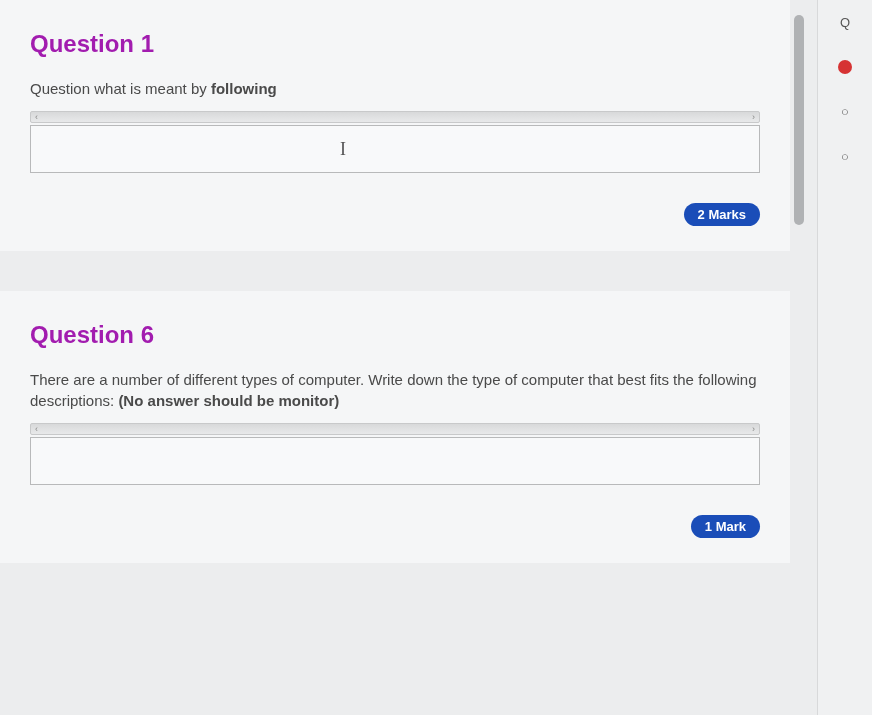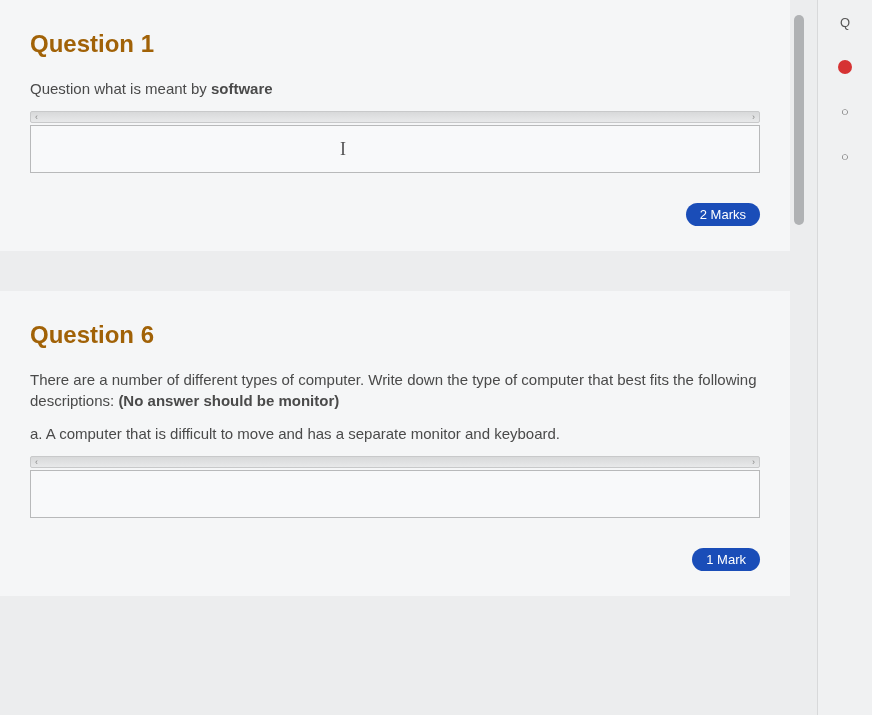--- a/index.html
+++ b/index.html
@@ -20,21 +20,21 @@
       padding: 0;
     }
     .question-card {
       background: #f5f6f7;
       padding: 30px 30px 25px 30px;
       margin-bottom: 40px;
     }
     .question-title {
       font-size: 24px;
       font-weight: 700;
-      color: #a16207;
+      color: #a21caf;
       margin-bottom: 20px;
     }
     .question-prompt {
       font-size: 15px;
       color: #4a4a4a;
       margin-bottom: 12px;
       line-height: 1.4;
     }
     .question-prompt .bold {
       font-weight: 700;
@@ -85,21 +85,21 @@
     }
     .marks-row {
       display: flex;
       justify-content: flex-end;
       margin-top: 30px;
     }
     .marks-badge {
       background: #1a4db8;
       color: #ffffff;
       font-size: 13px;
-      font-weight: 400;
+      font-weight: 700;
       padding: 4px 14px;
       border-radius: 12px;
     }
     .scrollbar-vertical {
       position: absolute;
       right: 68px;
       top: 15px;
       width: 10px;
       height: 210px;
       background: #b0b2b4;
@@ -133,41 +133,40 @@
     }
   </style>
 </head>
 <body>
 
 <div class="main-content">
 
   <div class="question-card">
     <h2 class="question-title">Question 1</h2>
     <p class="question-prompt">
-      <span>Question what is meant by </span><span class="bold">software</span>
+      <span>Question what is meant by </span><span class="bold">following</span>
     </p>
     <div class="slider-track">
       <span>‹</span>
       <span>›</span>
     </div>
     <div class="input-wrapper">
       <input type="text" class="answer-input" value="" style="">
       <span class="text-cursor-icon">I</span>
     </div>
     <div class="marks-row">
       <span class="marks-badge">2 Marks</span>
     </div>
   </div>
 
   <div class="question-card">
     <h2 class="question-title">Question 6</h2>
     <p class="question-prompt">
       <span>There are a number of different types of computer. Write down the type of computer that best fits the following descriptions: </span><span class="bold">(No answer should be monitor)</span>
     </p>
-    <p class="sub-prompt">a. A computer that is difficult to move and has a separate monitor and keyboard.</p>
     <div class="slider-track">
       <span>‹</span>
       <span>›</span>
     </div>
     <input type="text" class="answer-input" value="" style="">
     <div class="marks-row">
       <span class="marks-badge">1 Mark</span>
     </div>
   </div>
 

